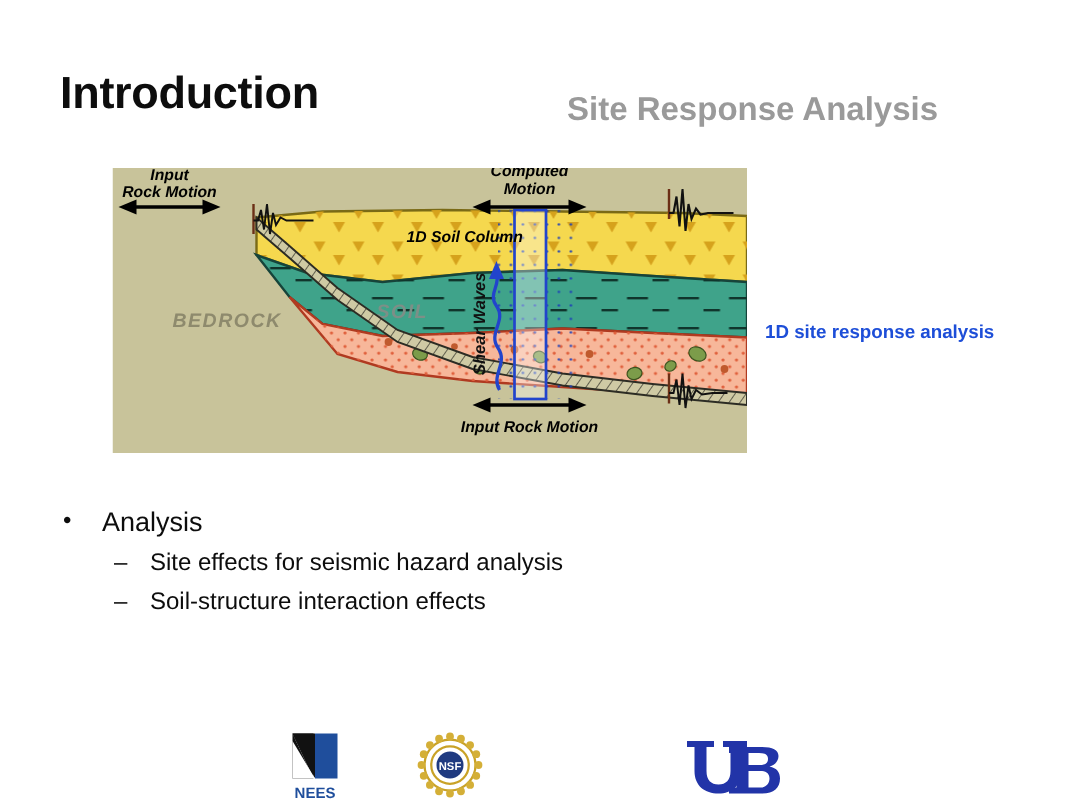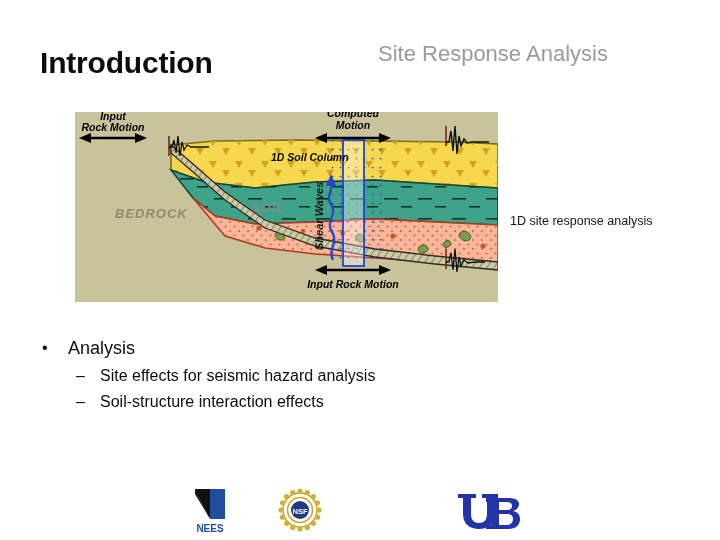--- a/index.html
+++ b/index.html
@@ -29,45 +29,45 @@
     font-size: 30px;
     font-weight: 700;
     color: #0d0d0d;
     letter-spacing: -0.2px;
     line-height: 34px;
     white-space: nowrap;
   }
   #page-subtitle {
     position: absolute;
     left: 378px;
-    top: 40px;
+    top: 59px;
     font-size: 22px;
-    font-weight: normal;
+    font-weight: bold;
     color: #9a9a9a;
     line-height: 28px;
     white-space: nowrap;
   }
 
   
   #figure-block {
     position: absolute;
     left: 75px;
     top: 112px;
     width: 423px;
     height: 190px;
   }
   #figure-svg { display: block; }
 
   #figure-caption {
     position: absolute;
     left: 510px;
     top: 214px;
     font-size: 12.5px;
-    font-weight: normal;
-    color: #0f172a;
+    font-weight: bold;
+    color: #1d4ed8;
     white-space: nowrap;
   }
 
   
   #bullet-list {
     position: absolute;
     left: 38px;
     top: 335px;
     width: 600px;
   }

